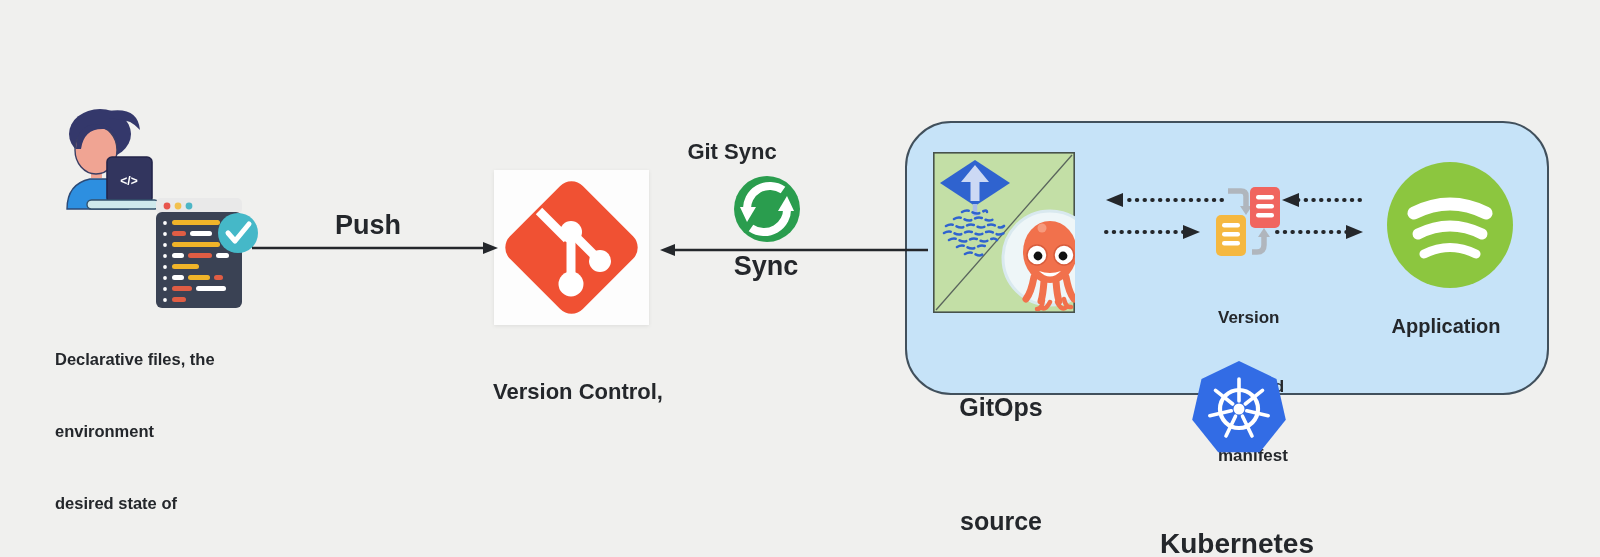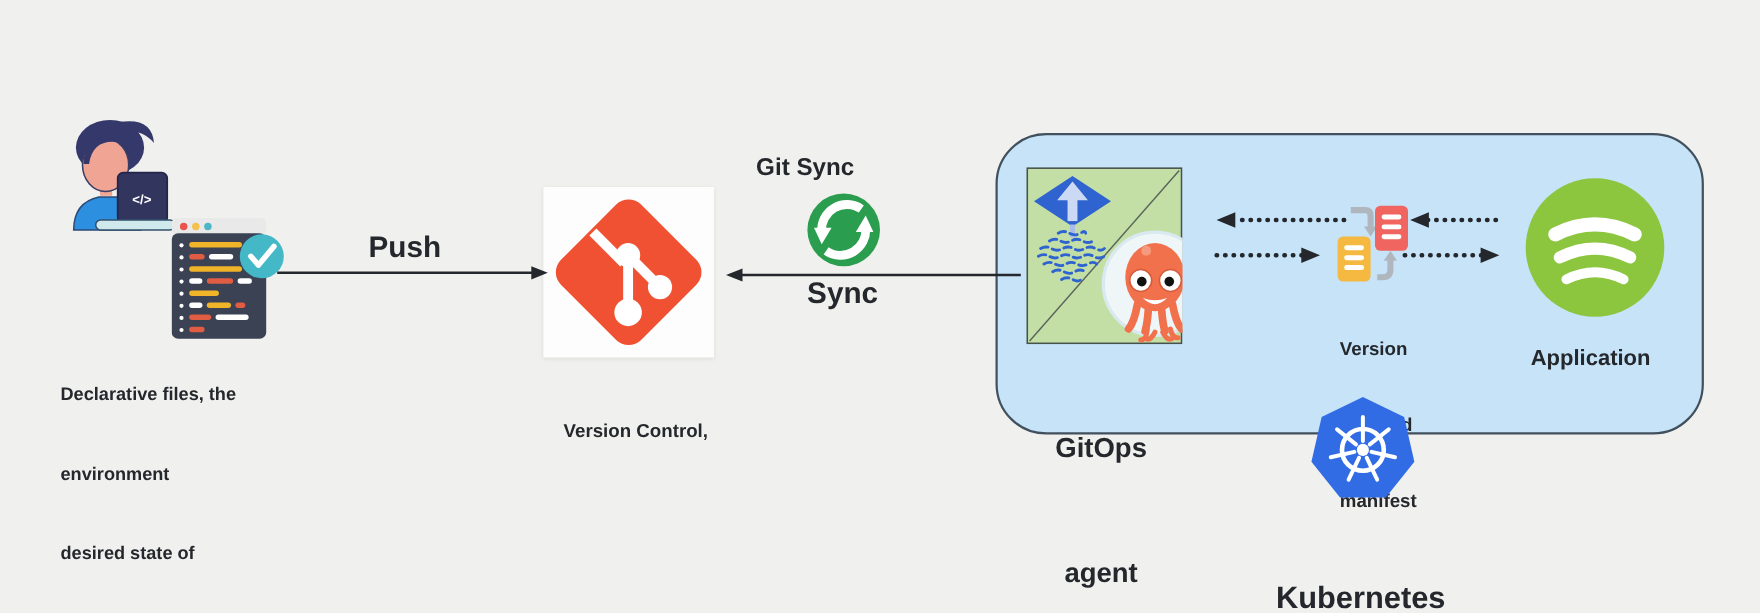--- a/index.html
+++ b/index.html
@@ -95,21 +95,21 @@
     <g transform="rotate(45 77.5 77.5)">
       <rect x="26" y="26" width="103" height="103" rx="16" class="fill-git"></rect>
     </g>
     <line x1="45" y1="41" x2="73" y2="69" stroke="#fff" stroke-width="9"></line>
     <line x1="77" y1="62" x2="77" y2="112" stroke="#fff" stroke-width="9"></line>
     <line x1="81" y1="66" x2="102" y2="87" stroke="#fff" stroke-width="9"></line>
     <circle cx="77" cy="62" r="11" fill="#fff"></circle>
     <circle cx="106" cy="91" r="11" fill="#fff"></circle>
     <circle cx="77" cy="114" r="12.5" fill="#fff"></circle>
   </svg>
-  <div class="abs label center" style="left:578px;top:329px;font-size:17px;line-height:25px;">
+  <div class="abs label center" style="left:578px;top:329px;font-size:22px;line-height:25px;">
     <div>Version Control,</div>
   </div>
 
   <svg class="abs" style="left:0;top:0;pointer-events:none;" width="1600" height="557" viewBox="0 0 1600 557">
 
     <line x1="252" y1="248" x2="484" y2="248" class="arrow-line"></line>
     <polygon points="498,248 483,242 483,254" class="ah"></polygon>
 
     <line x1="928" y1="250" x2="674" y2="250" class="arrow-line"></line>
     <polygon points="660,250 675,244 675,256" class="ah"></polygon>
@@ -169,21 +169,21 @@
       <circle cx="109" cy="76" r="4.5" fill="#f69a7d"></circle>
       <circle cx="104" cy="103" r="10" fill="#ffffff" stroke="#d85c3c" stroke-width="1.5"></circle>
       <circle cx="131" cy="103" r="10" fill="#ffffff" stroke="#d85c3c" stroke-width="1.5"></circle>
       <circle cx="105" cy="104" r="4.4" fill="#111"></circle>
       <circle cx="130" cy="104" r="4.4" fill="#111"></circle>
       <path d="M106,119 Q117,130 128,119 Q117,123 106,119 Z" fill="#fff"></path>
     </g>
   </svg>
   <div class="abs label center" style="left:1001px;top:312px;font-size:25px;line-height:38px;">
     <div>GitOps</div>
-    <div>agent</div>
+    <div>source</div>
   </div>
 
   <svg class="abs" style="left:1208px;top:182px;" width="80" height="80" viewBox="0 0 80 80">
     <path d="M20,9 L33,9 Q38,9 38,14 L38,25" class="stroke-gray" stroke-width="5.5" fill="none"></path>
     <polygon points="38,33 32,24 44,24" fill="#b0b6bd"></polygon>
     <path d="M44,70 L49,70 Q56,70 56,63 L56,54" class="stroke-gray" stroke-width="5.5" fill="none"></path>
     <polygon points="56,46 50,55 62,55" fill="#b0b6bd"></polygon>
     <rect x="42" y="5" width="30" height="41" rx="5" class="fill-red"></rect>
     <rect x="48" y="13" width="18" height="4.5" rx="2.2" fill="#fff"></rect>
     <rect x="48" y="22" width="18" height="4.5" rx="2.2" fill="#fff"></rect>

